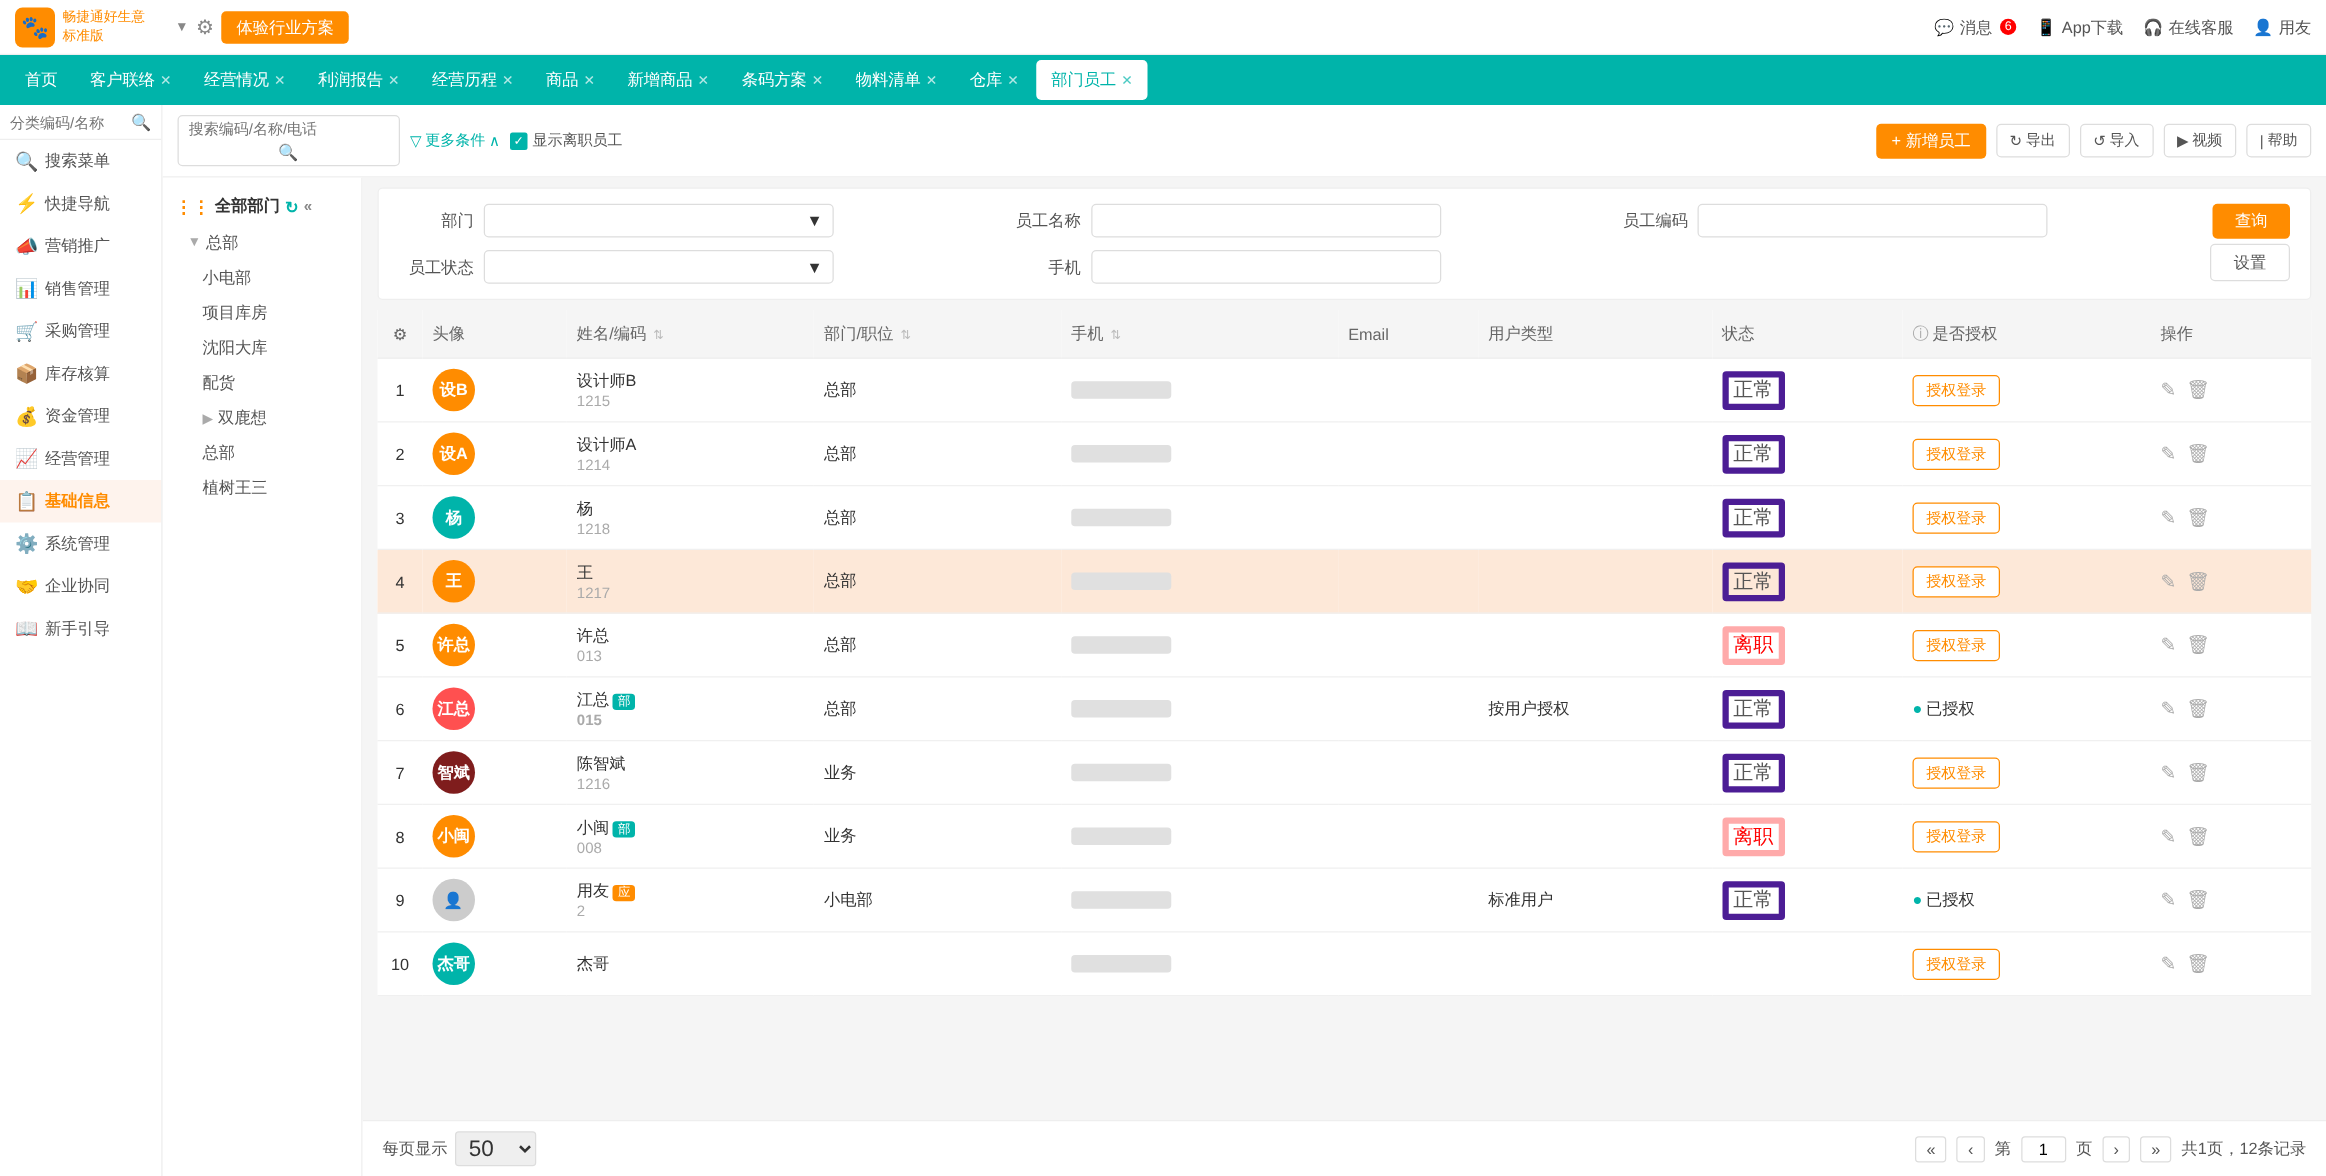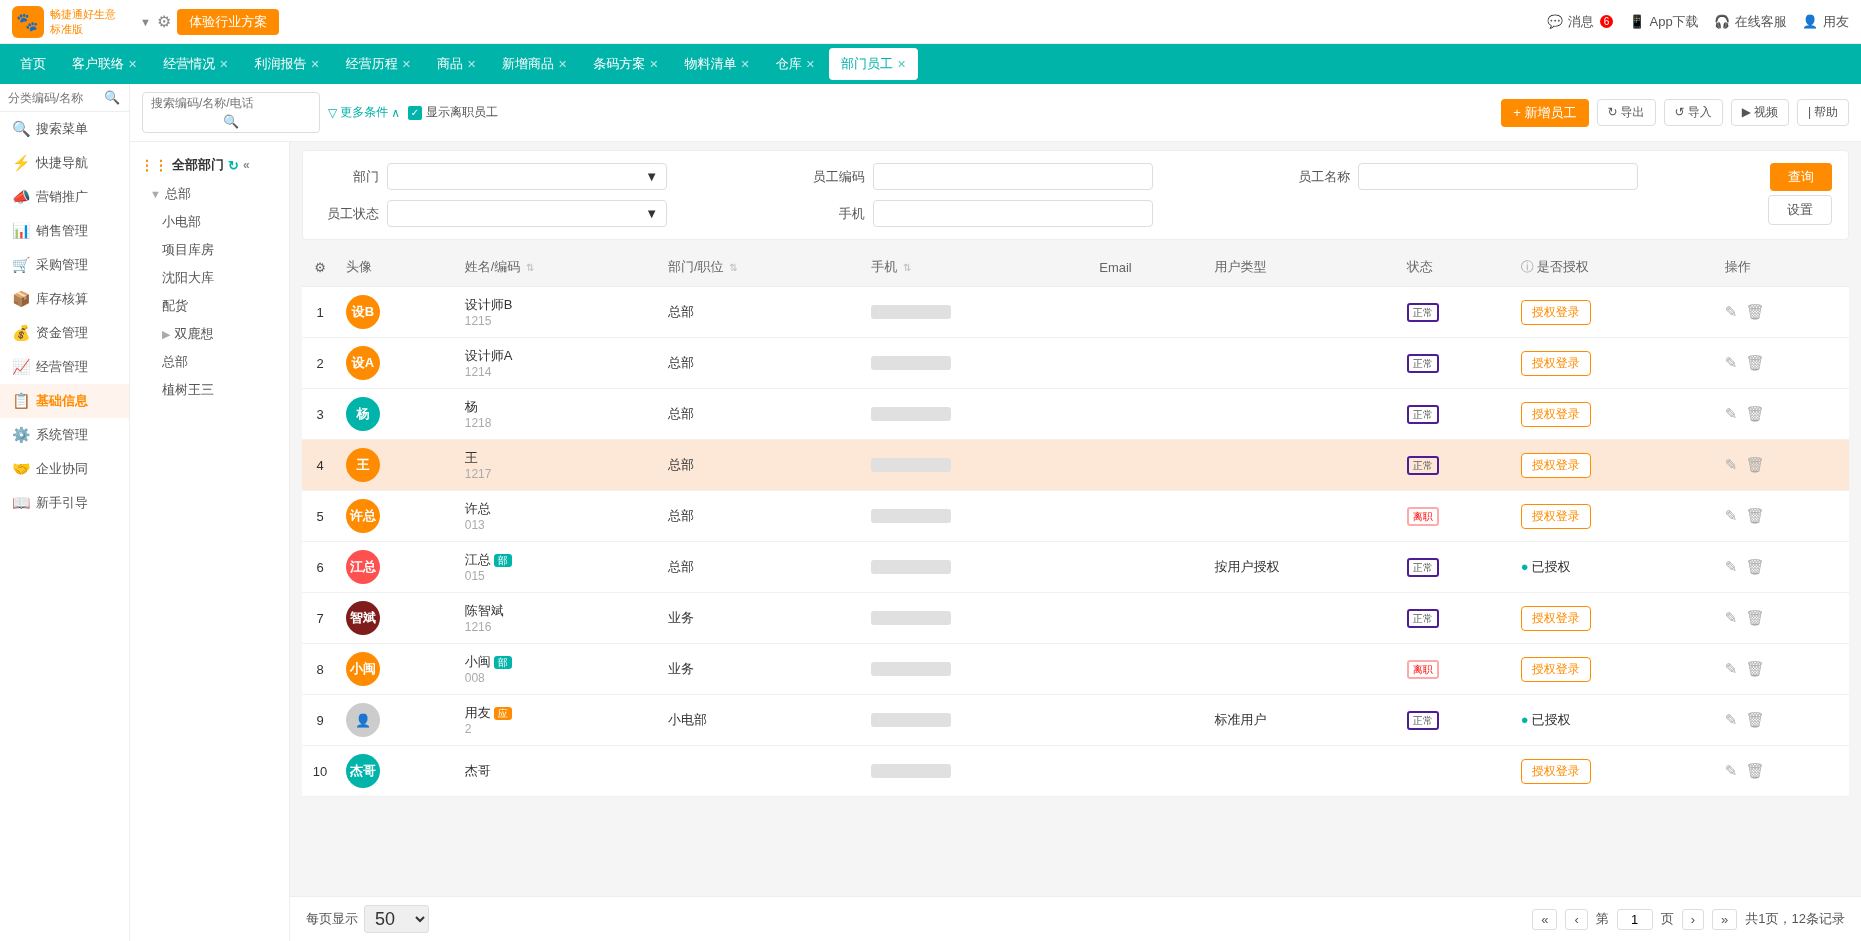--- a/index.html
+++ b/index.html
@@ -124,21 +124,21 @@
     }
     .show-resigned {
       display: flex; align-items: center; gap: 4px;
       font-size: 12px; color: #555; cursor: pointer;
     }
     .checkbox-green {
       width: 14px; height: 14px; border-radius: 2px;
       background: #00b4aa; display: flex; align-items: center;
       justify-content: center; color: #fff; font-size: 10px;
     }
-    .toolbar-right { display: flex; align-items: flex-start; gap: 8px; }
+    .toolbar-right { display: flex; align-items: center; gap: 8px; }
     .btn-add-employee {
       background: #ff8c00; color: #fff; border: none; border-radius: 4px;
       padding: 5px 12px; cursor: pointer; font-size: 13px;
       display: flex; align-items: center; gap: 4px;
     }
     .btn-outline {
       background: #fff; border: 1px solid #ddd; border-radius: 4px;
       padding: 4px 10px; font-size: 12px; cursor: pointer; color: #555;
       display: flex; align-items: center; gap: 3px;
     }
@@ -192,22 +192,22 @@
     }
     .tag-dept {
       background: #00b4aa; color: #fff; border-radius: 3px;
       font-size: 10px; padding: 1px 4px; margin-left: 3px;
     }
     .tag-orange {
       background: #ff8c00; color: #fff; border-radius: 3px;
       font-size: 10px; padding: 1px 4px; margin-left: 3px;
     }
     .status-badge {
-      border: 2px solid #4c1d95; border-radius: 3px;
-      padding: 2px 4px; font-size: 10px; color: #555;
+      border: 5px solid #4c1d95; border-radius: 3px;
+      padding: 2px 4px; font-size: 16px; color: #555;
     }
     .status-badge.resigned { color: #f00; border-color: #faa; }
     .btn-authorize {
       border: 1px solid #ff8c00; color: #ff8c00; background: #fff;
       border-radius: 4px; padding: 3px 10px; font-size: 12px; cursor: pointer;
     }
     .authorized-dot { color: #00b4aa; margin-right: 3px; }
     .action-icons { display: flex; align-items: center; gap: 8px; }
     .action-icon { color: #aaa; cursor: pointer; font-size: 15px; }
     .info-icon { color: #aaa; font-size: 13px; margin-right: 3px; cursor: pointer; }
@@ -426,25 +426,25 @@
             <div style="flex:1;">
               <div class="filter-row">
                 <div class="filter-item">
                   <span class="filter-label">部门</span>
                   <div class="filter-select" style="flex:1; max-width:280px;">
                     <span></span>
                     <span>▼</span>
                   </div>
                 </div>
                 <div class="filter-item">
-                  <span class="filter-label">员工编码</span>
+                  <span class="filter-label">员工名称</span>
                   <input class="filter-input" type="text" style="">
                 </div>
                 <div class="filter-item">
-                  <span class="filter-label">员工名称</span>
+                  <span class="filter-label">员工编码</span>
                   <input class="filter-input" type="text" style="">
                 </div>
               </div>
               <div class="filter-row">
                 <div class="filter-item">
                   <span class="filter-label">员工状态</span>
                   <div class="filter-select" style="flex:1; max-width:280px;">
                     <span></span>
                     <span>▼</span>
                   </div>
@@ -590,21 +590,21 @@
       </div>
     </td>
   </tr>
                 <tr>
     <td style="text-align:center;">6</td>
     <td>
       <div class="avatar" style="background:#ff5050;">江总</div>
     </td>
     <td>
       <div>江总<span class="tag-dept">部</span></div>
-      <div style="color:#aaa;font-size:12px;">015</div>
+      <div style="color:#aaa;font-size:12px;font-weight:bold;">015</div>
     </td>
     <td>总部</td>
     <td><span class="blurred">&nbsp;&nbsp;&nbsp;&nbsp;&nbsp;&nbsp;&nbsp;&nbsp;</span></td>
     <td></td>
     <td>按用户授权</td>
     <td><span class="status-badge">正常</span></td>
     <td><span><span class="authorized-dot">●</span>已授权</span></td>
     <td>
       <div class="action-icons">
         <span class="action-icon">✎</span>

